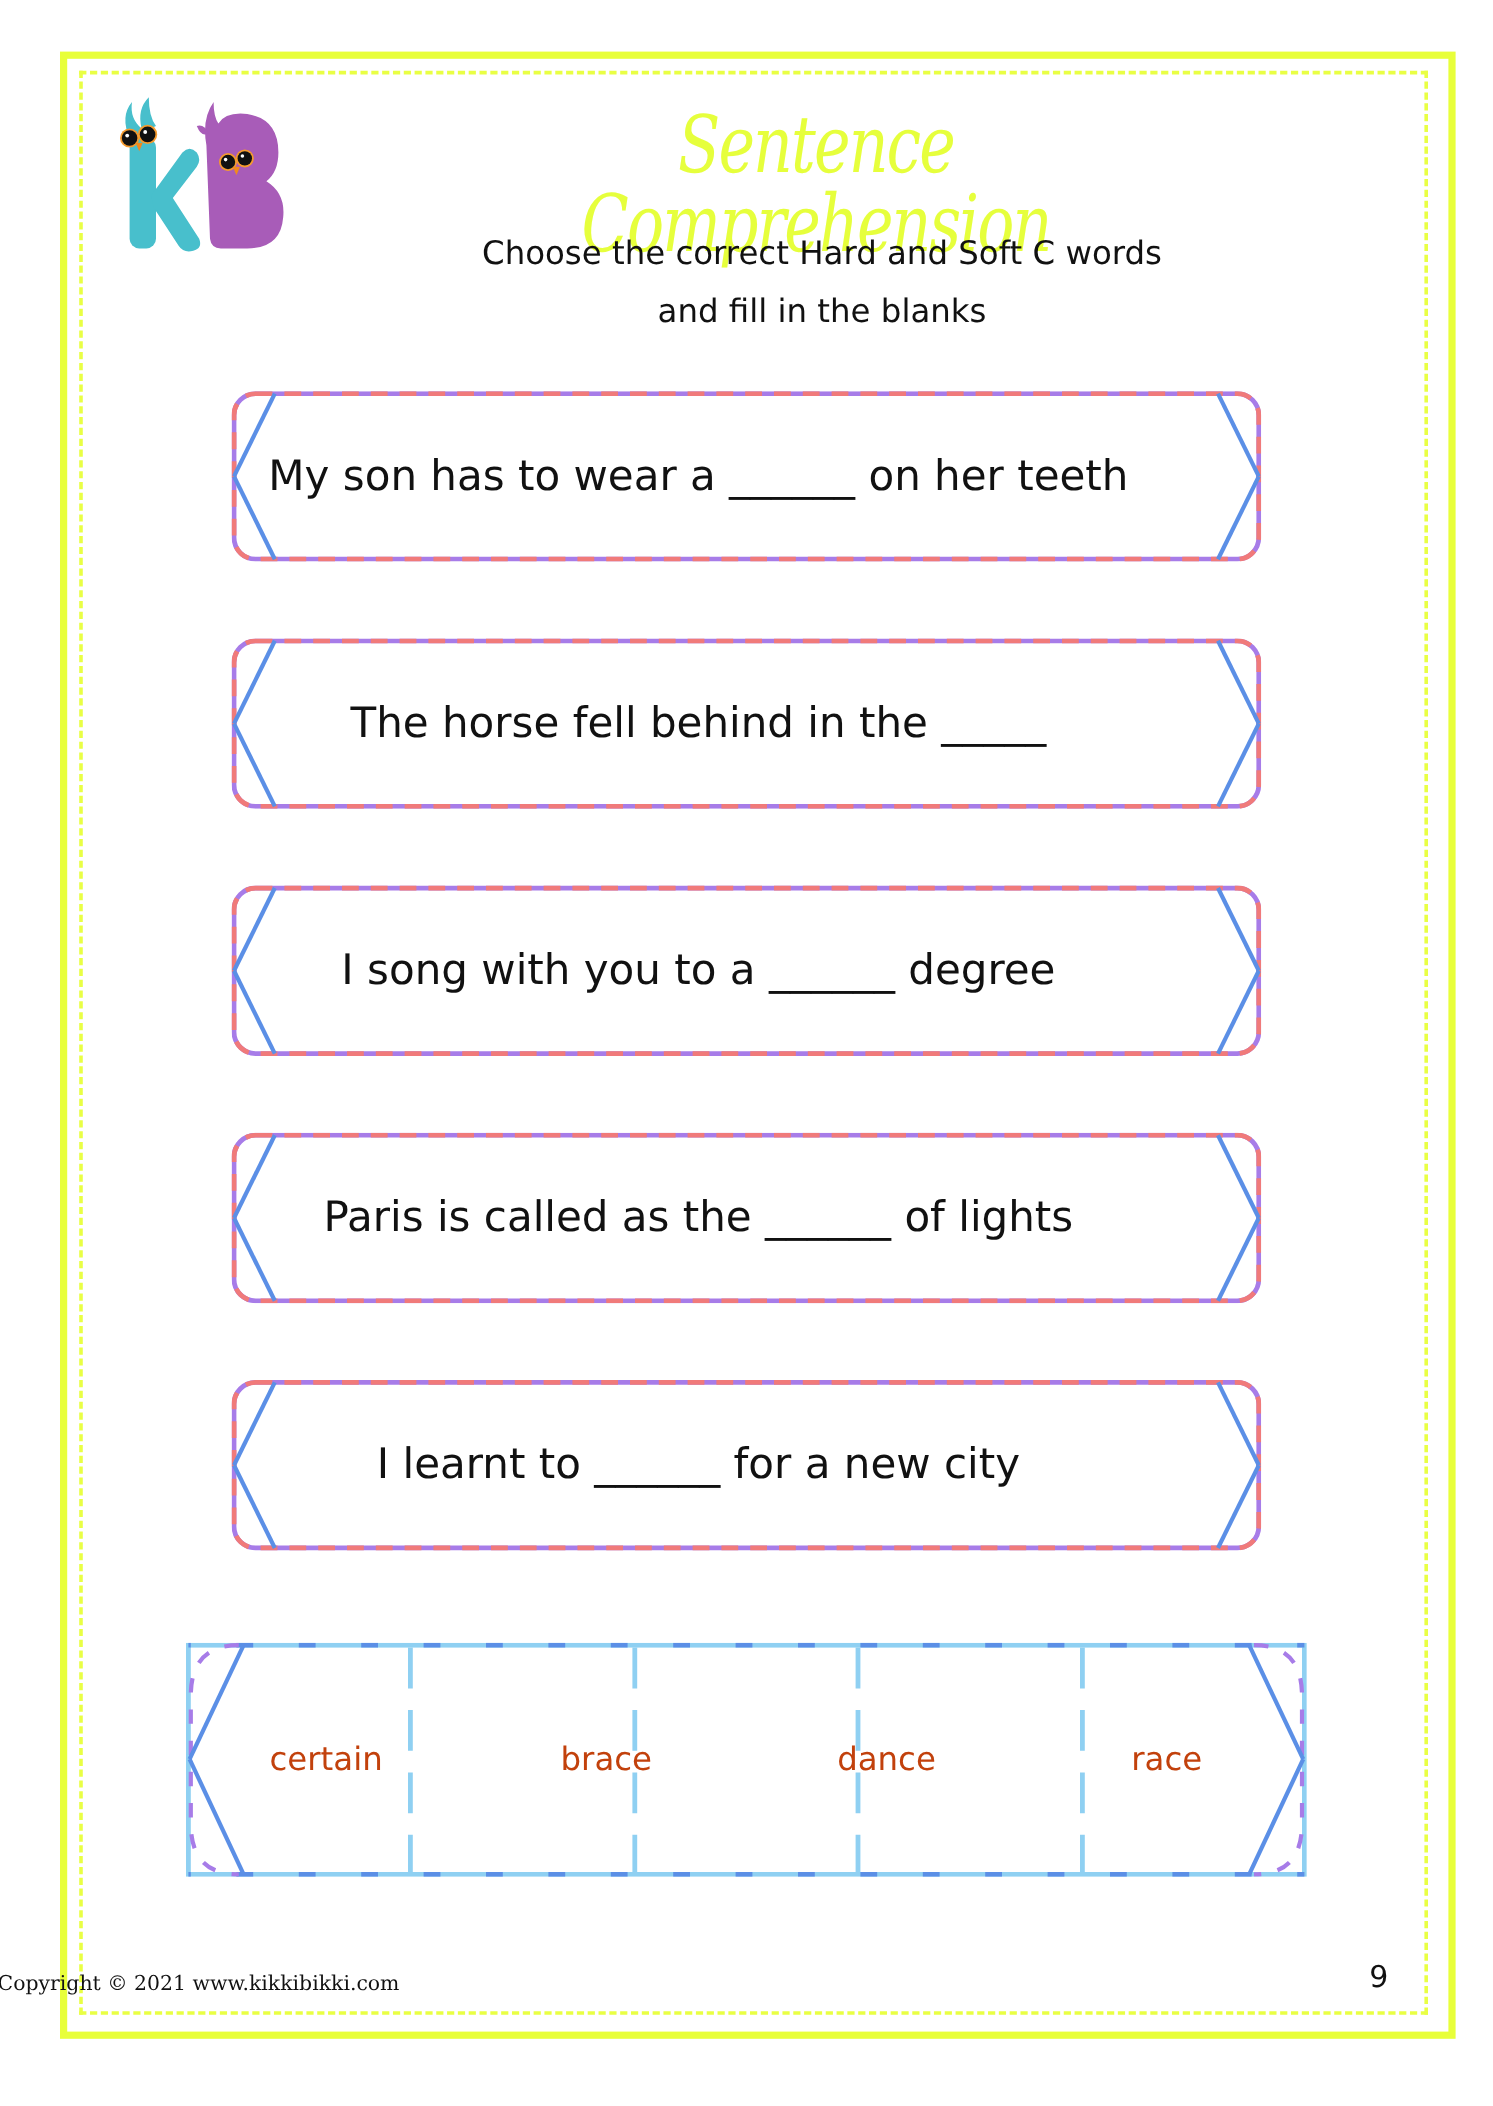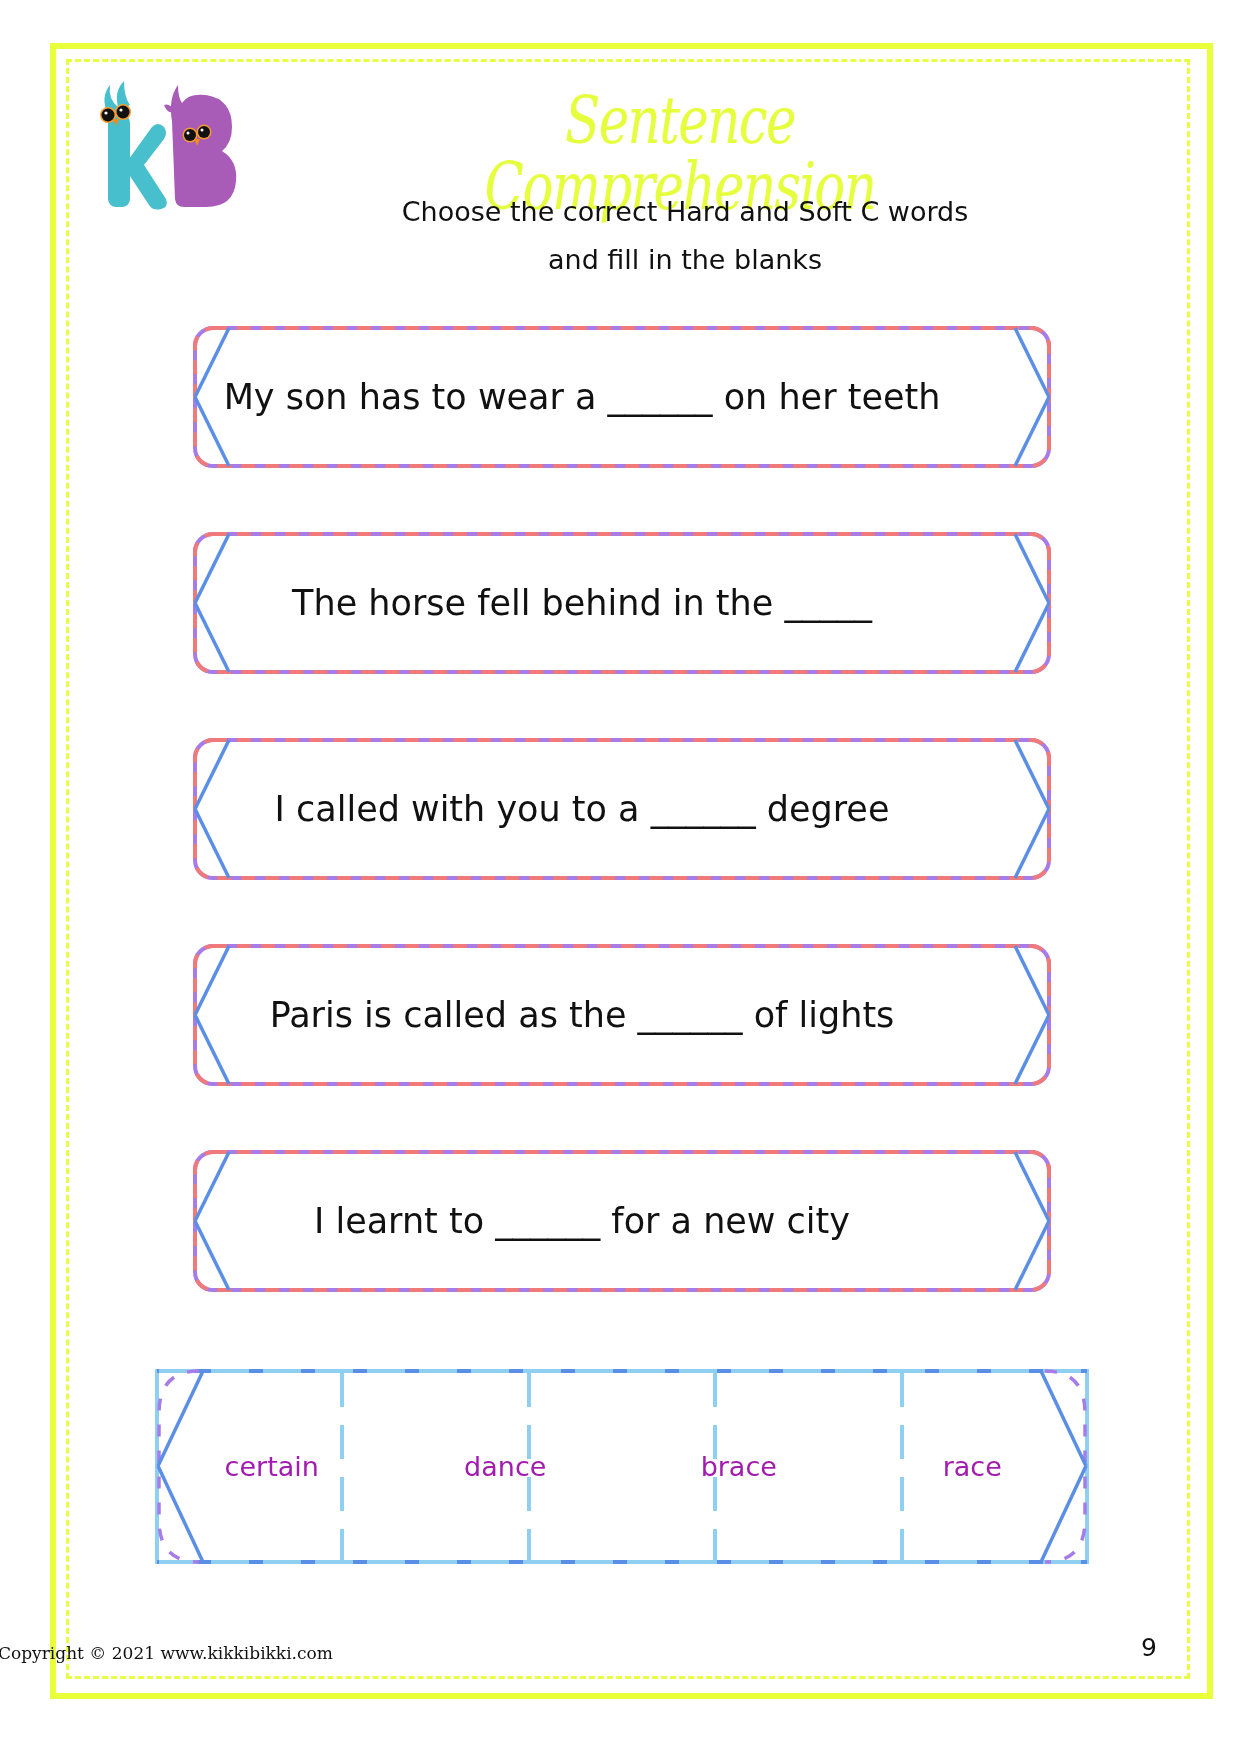--- a/index.html
+++ b/index.html
@@ -18,21 +18,21 @@
               font-size: 27px; line-height: 48px; color: #111; }
   .sentence-box { position: absolute; left: 193px; width: 778px; height: 142px; }
   .sentence-box svg { position: absolute; left: 0; top: 0; }
   .sentence-text { position: absolute; left: 0; right: 0; top: 0; bottom: 0;
                    display: flex; align-items: center; justify-content: center;
                    font-size: 35px; color: #111; white-space: pre; }
   .word-bank { position: absolute; left: 155px; top: 1369px; width: 934px; height: 195px; }
   .word-bank svg { position: absolute; left: 0; top: 0; }
   .word-cells { position: absolute; left: 0; top: 0; width: 934px; height: 195px; display: flex; }
   .word-cell { flex: 1; display: flex; align-items: center; justify-content: center;
-               font-size: 27px; color: #a21caf; cursor: pointer; }
+               font-size: 27px; color: #c2410c; cursor: pointer; }
   .copyright { position: absolute; left: 0; width: 1244px; top: 1643px; 
                font-family: "DejaVu Serif", serif; font-size: 17px; color: #111; padding-right: 0; }
   .copyright span { position: relative; left: -2px; }
   .page-number { position: absolute; left: 1141px; top: 1633px; font-size: 25px; color: #111; }
 </style>
 </head>
 <body>
 
 <div class="outer-border"></div>
 <div class="inner-border"></div>
@@ -98,21 +98,21 @@
   </div>
   <div class="sentence-box" style="top:738px">
     <svg width="858" height="142">
       <rect x="2" y="2" width="854" height="138" rx="18" fill="none" stroke="#a77ce8" stroke-width="4"></rect>
       <rect x="2" y="2" width="854" height="138" rx="18" fill="none" stroke="#f07a7a" stroke-width="4" stroke-dasharray="14 10"></rect>
       <line x1="36" y1="2" x2="2" y2="71" stroke="#5b8fe6" stroke-width="3.5"></line>
       <line x1="2" y1="71" x2="36" y2="140" stroke="#5b8fe6" stroke-width="3.5"></line>
       <line x1="822" y1="2" x2="856" y2="71" stroke="#5b8fe6" stroke-width="3.5"></line>
       <line x1="856" y1="71" x2="822" y2="140" stroke="#5b8fe6" stroke-width="3.5"></line>
     </svg>
-    <div class="sentence-text">I called with you to a ______ degree</div>
+    <div class="sentence-text">I song with you to a ______ degree</div>
   </div>
   <div class="sentence-box" style="top:944px">
     <svg width="858" height="142">
       <rect x="2" y="2" width="854" height="138" rx="18" fill="none" stroke="#a77ce8" stroke-width="4"></rect>
       <rect x="2" y="2" width="854" height="138" rx="18" fill="none" stroke="#f07a7a" stroke-width="4" stroke-dasharray="14 10"></rect>
       <line x1="36" y1="2" x2="2" y2="71" stroke="#5b8fe6" stroke-width="3.5"></line>
       <line x1="2" y1="71" x2="36" y2="140" stroke="#5b8fe6" stroke-width="3.5"></line>
       <line x1="822" y1="2" x2="856" y2="71" stroke="#5b8fe6" stroke-width="3.5"></line>
       <line x1="856" y1="71" x2="822" y2="140" stroke="#5b8fe6" stroke-width="3.5"></line>
     </svg>
@@ -142,22 +142,22 @@
     <line x1="3" y1="97" x2="48" y2="193" stroke="#5b8fe6" stroke-width="3.5"></line>
     <line x1="886" y1="2" x2="931" y2="97" stroke="#5b8fe6" stroke-width="3.5"></line>
     <line x1="931" y1="97" x2="886" y2="193" stroke="#5b8fe6" stroke-width="3.5"></line>
     <line x1="187" y1="4" x2="187" y2="191" stroke="#8fd0f2" stroke-width="4" stroke-dasharray="34 18"></line>
     <line x1="374" y1="4" x2="374" y2="191" stroke="#8fd0f2" stroke-width="4" stroke-dasharray="34 18"></line>
     <line x1="560" y1="4" x2="560" y2="191" stroke="#8fd0f2" stroke-width="4" stroke-dasharray="34 18"></line>
     <line x1="747" y1="4" x2="747" y2="191" stroke="#8fd0f2" stroke-width="4" stroke-dasharray="34 18"></line>
   </svg>
   <div class="word-cells">
     <div class="word-cell">certain</div>
+    <div class="word-cell">brace</div>
     <div class="word-cell">dance</div>
-    <div class="word-cell">brace</div>
     <div class="word-cell">race</div>
   </div>
 </div>
 
 <div class="copyright">
   <span>Copyright © 2021 www.kikkibikki.com</span>
 </div>
 <div class="page-number">9</div>
 
 </body></html>

